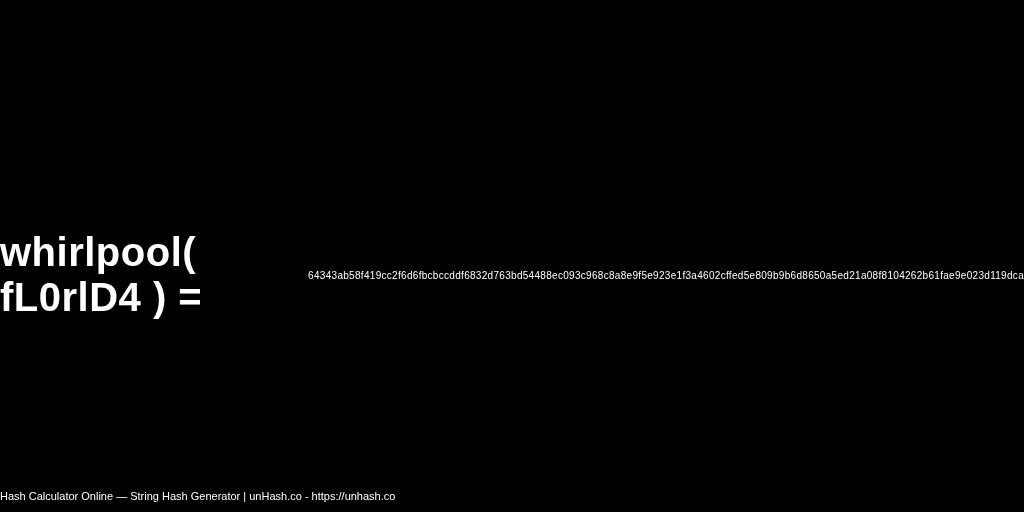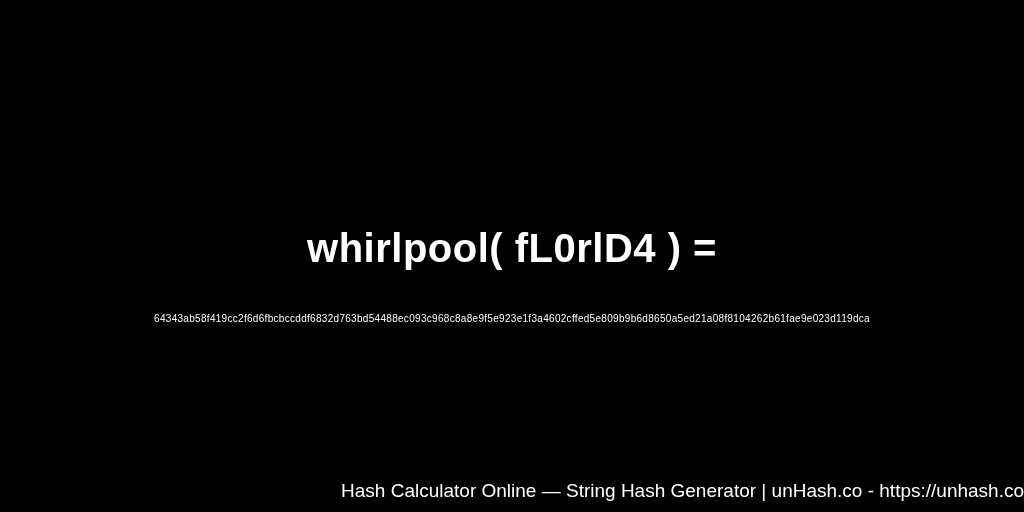--- a/index.html
+++ b/index.html
@@ -14,21 +14,21 @@
       display: flex;
       flex-direction: column;
       justify-content: center;
       align-items: center;
       position: relative;
       font-family: Arial, Helvetica, sans-serif;
       overflow: hidden;
     }
     .content {
       display: flex;
-      flex-direction: column;
+      flex-direction: row;
       align-items: center;
       justify-content: center;
       gap: 42px;
       margin-top: 38px;
     }
     .heading {
       color: #ffffff;
       font-size: 40px;
       font-weight: bold;
       letter-spacing: 0.5px;
@@ -37,24 +37,23 @@
       color: #ffffff;
       font-size: 10px;
       letter-spacing: 0.3px;
       font-family: Arial, Helvetica, sans-serif;
     }
     .footer {
       position: absolute;
       bottom: 10px;
       left: 0;
       right: 0;
-      text-align: right;
+      text-align: left;
       color: #ffffff;
-      font-size: 19px;
-      padding-left: 20px;
+      font-size: 11px;
     }
   </style>
 </head>
 <body>
 
 <div class="content">
   <h1 class="heading">whirlpool( fL0rlD4 ) =</h1>
   <div class="hash-value">64343ab58f419cc2f6d6fbcbccddf6832d763bd54488ec093c968c8a8e9f5e923e1f3a4602cffed5e809b9b6d8650a5ed21a08f8104262b61fae9e023d119dca</div>
 </div>
 

